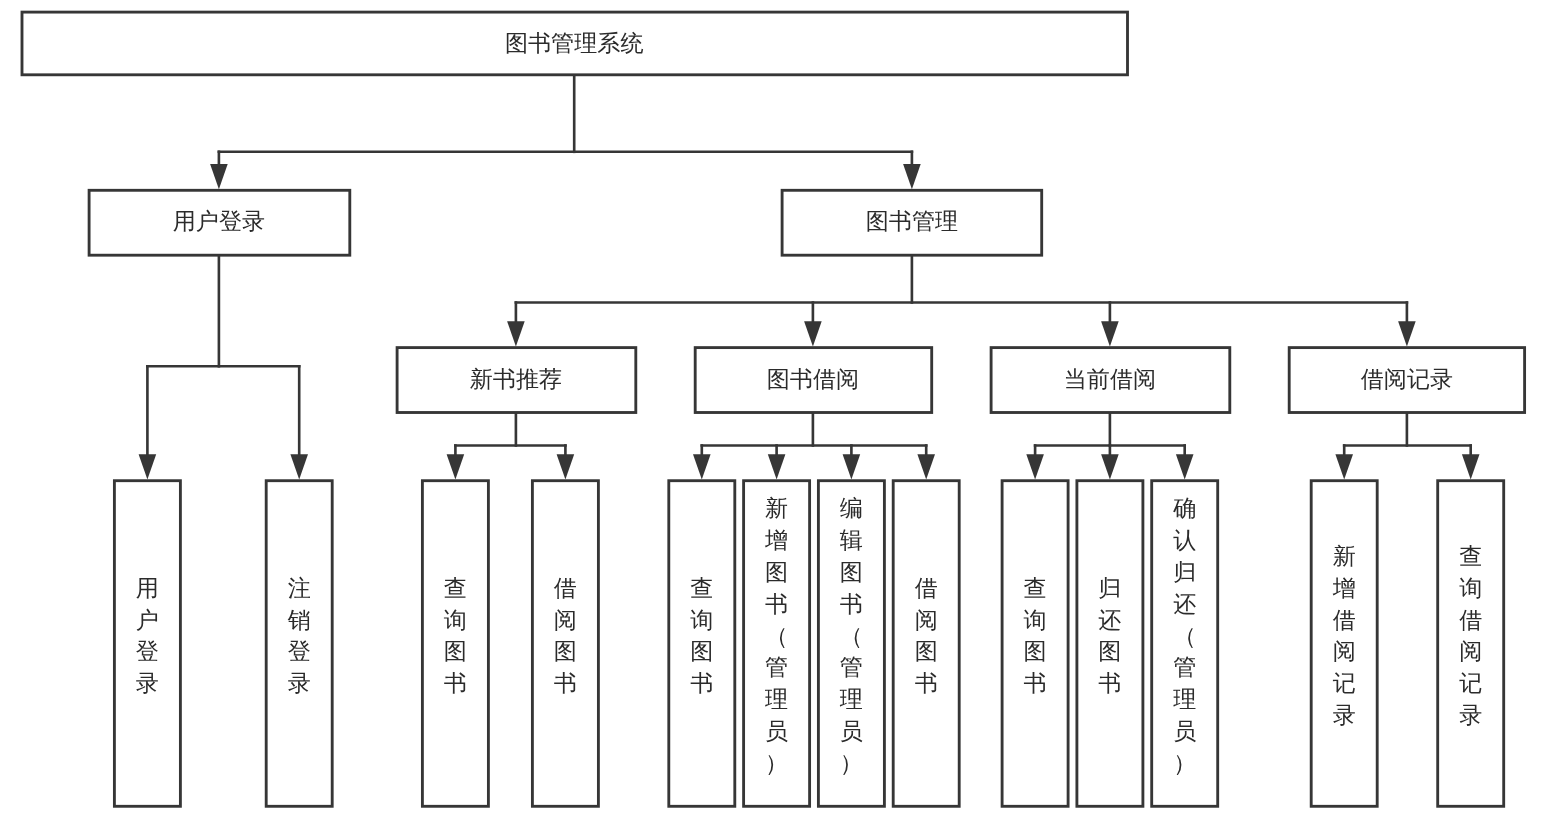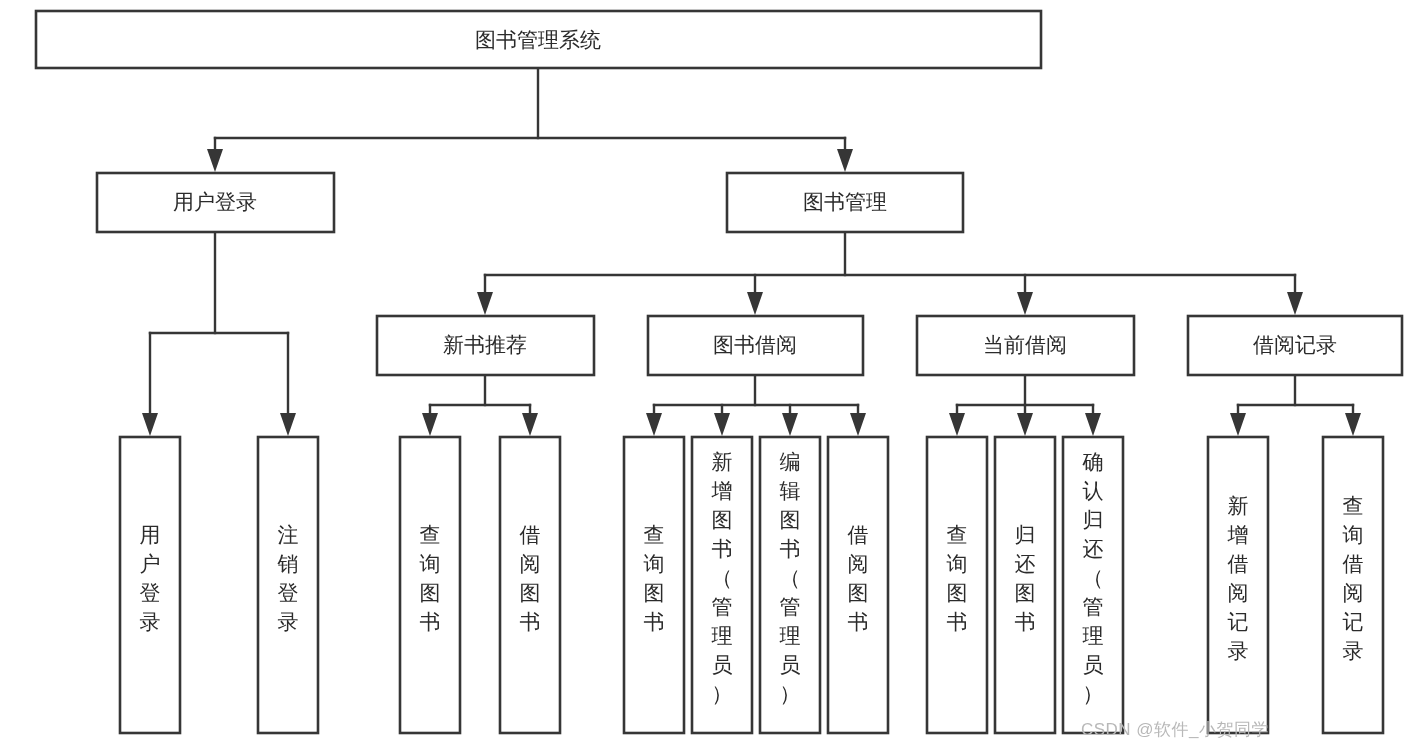--- a/index.html
+++ b/index.html
@@ -11,21 +11,20 @@
     width: 1405px;
     height: 747px;
     font-family: "Liberation Sans", "DejaVu Sans", sans-serif;
     overflow: hidden;
   }
   #diagram-root {
     position: relative;
     width: 1261px;
     height: 747px;
     background: #ffffff;
-    margin-left: 16px;
   }
   svg.diagram-canvas {
     position: absolute;
     top: 0;
     left: 0;
     width: 1405px;
     height: 747px;
   }
   .node-box {
     fill: #ffffff;
@@ -233,15 +232,14 @@
       <rect class="node-box" x="1192" y="437" width="60" height="296"></rect>
       <text class="node-label-v vtext" x="1222" y="585"><tspan x="1222" y="512.5">新</tspan><tspan x="1222" y="541.5">增</tspan><tspan x="1222" y="570.5">借</tspan><tspan x="1222" y="599.5">阅</tspan><tspan x="1222" y="628.5">记</tspan><tspan x="1222" y="657.5">录</tspan></text>
     </g>
     <g>
       <rect class="node-box" x="1307" y="437" width="60" height="296"></rect>
       <text class="node-label-v vtext" x="1337" y="585"><tspan x="1337" y="512.5">查</tspan><tspan x="1337" y="541.5">询</tspan><tspan x="1337" y="570.5">借</tspan><tspan x="1337" y="599.5">阅</tspan><tspan x="1337" y="628.5">记</tspan><tspan x="1337" y="657.5">录</tspan></text>
     </g>
 
   </svg>
 
-  <div class="watermark-text">CSDN @软件_小贺同学</div>
 
 </div>
 
 </body></html>

